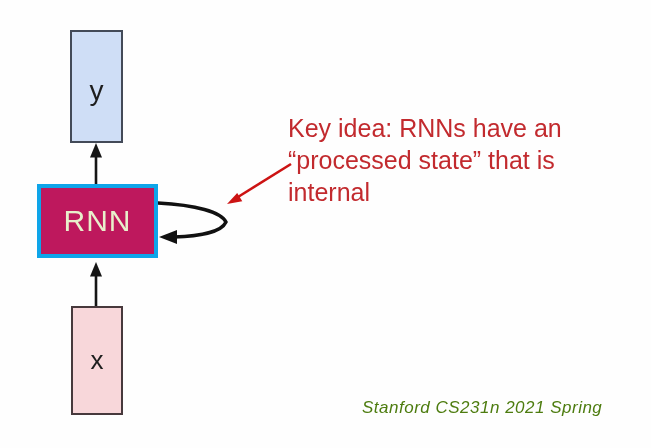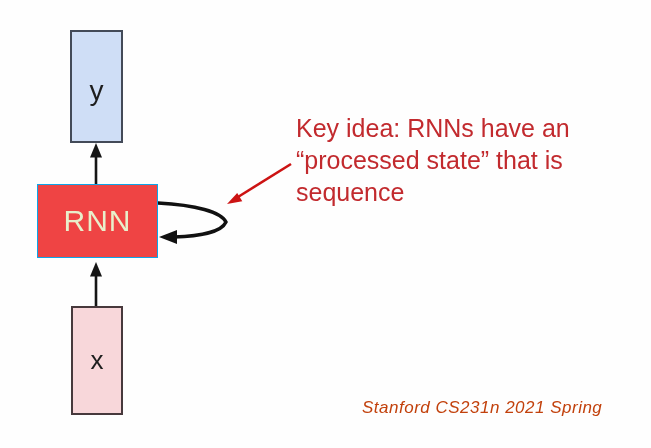--- a/index.html
+++ b/index.html
@@ -39,52 +39,52 @@
     border: 2px solid #434a58;
     font-size: 28px;
     color: #1e1e1e;
     padding-top: 8px;
   }
   .rnn-box {
     left: 37px;
     top: 184px;
     width: 121px;
     height: 74px;
-    background: #ef4444;
-    border: 1px solid #0ea5e9;
+    background: #be185d;
+    border: 4px solid #0ea5e9;
     font-size: 30px;
     color: #e8efcb;
     letter-spacing: 1px;
   }
   .x-box {
     left: 71px;
     top: 306px;
     width: 52px;
     height: 109px;
     background: #f8d7da;
     border: 2px solid #47393c;
     font-size: 26px;
     color: #1e1e1e;
   }
   .key-idea {
     position: absolute;
-    left: 296px;
+    left: 288px;
     top: 112px;
     font-size: 25px;
     line-height: 32px;
     color: #c22a2e;
     white-space: nowrap;
   }
   .watermark {
     position: absolute;
     left: 362px;
     top: 398px;
     font-size: 17px;
     font-style: italic;
-    color: #c2410c;
+    color: #4d7c0f;
     letter-spacing: 0.5px;
     white-space: nowrap;
   }
 </style>
 </head>
 <body>
 
 <div class="slide">
 
   <svg class="arrows-layer" viewBox="0 0 651 448" xmlns="http://www.w3.org/2000/svg">
@@ -118,18 +118,18 @@
     <span>RNN</span>
   </div>
 
   <div class="box x-box">
     <span>x</span>
   </div>
 
   <div class="key-idea">
     <div>Key idea: RNNs have an</div>
     <div>“processed state” that is</div>
-    <div>sequence</div>
+    <div>internal</div>
   </div>
 
   <div class="watermark">Stanford CS231n 2021 Spring</div>
 
 </div>
 
 </body></html>

